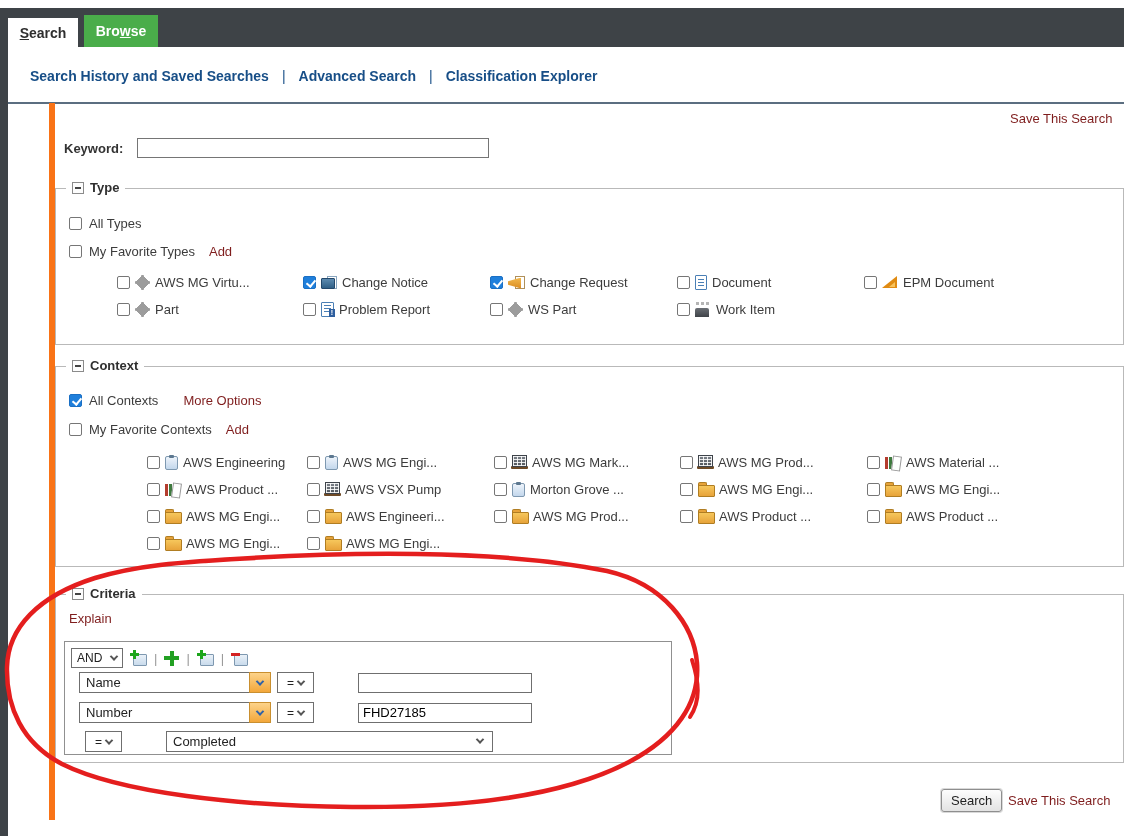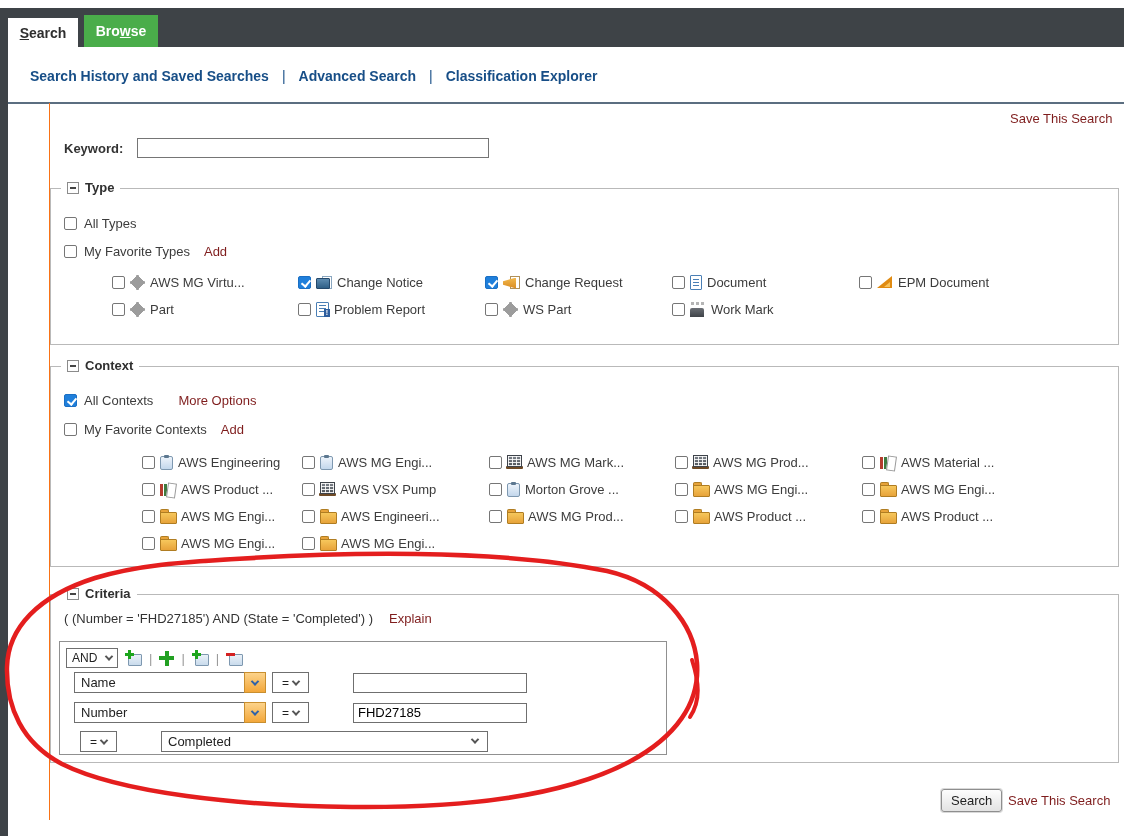--- a/index.html
+++ b/index.html
@@ -19,21 +19,21 @@
   .navlink { color:#174e87; cursor:pointer; }
   .navsep { color:#174e87; margin:0 13px; font-weight:normal; }
 
   .hrule { position:absolute; left:8px; top:102px; width:1116px; height:2px; background:#5b6e80; }
 
   .link { color:#7f1d1d; cursor:pointer; font-size:13px; }
   .save-top { position:absolute; top:111px; left:1010px; }
   .kw-label { position:absolute; left:64px; top:141px; font-weight:bold; font-size:13px; color:#333; }
   .kw-input { position:absolute; left:137px; top:138px; width:352px; height:20px; border:1px solid #757575; font:13px "Liberation Sans",sans-serif; padding:0 4px; }
 
-  .panel { position:absolute; left:49px; top:103px; width:1069px; height:717px; border-left:1px solid #f97316; }
+  .panel { position:absolute; left:49px; top:103px; width:1069px; height:717px; border-left:6px solid #f97316; }
 
   .fs { position:absolute; left:0; width:1069px; border:1px solid #b9b9b9; }
   .fs-type { top:85px; height:157px; }
   .fs-context { top:263px; height:201px; }
   .fs-criteria { top:491px; height:169px; }
   .legend { position:absolute; top:-9px; left:10px; background:#fff; padding:0 6px; display:flex; align-items:center; gap:6px; font-weight:bold; font-size:13px; color:#2f2f2f; }
   .clps { width:12px; height:12px; border:1px solid #8b8b8b; background:#fdfdfd; display:inline-flex; align-items:center; justify-content:center; cursor:pointer; flex:none; }
   .clps::after { content:""; width:6px; height:2px; background:#444; }
 
   .chkrow { position:absolute; display:flex; align-items:center; gap:7px; font-size:13px; color:#3c3c3c; height:16px; }
@@ -197,21 +197,21 @@
         <span>Problem Report</span>
       </div>
       <div class="gitem" style="left:434px;top:111px">
         <span class="cb"></span>
         <span class="icn ic-gear"></span>
         <span>WS Part</span>
       </div>
       <div class="gitem" style="left:621px;top:111px">
         <span class="cb"></span>
         <span class="icn ic-workitem"></span>
-        <span>Work Mark</span>
+        <span>Work Item</span>
       </div>
     </div>
 
     <div class="fs fs-context">
       <div class="legend">
         <span class="clps"></span>
         <span>Context</span>
       </div>
       <div class="chkrow" style="left:13px;top:25px">
         <span class="cb on"></span>
@@ -314,21 +314,20 @@
         <span>AWS Product ...</span>
       </div>
     </div>
 
     <div class="fs fs-criteria">
       <div class="legend">
         <span class="clps"></span>
         <span>Criteria</span>
       </div>
       <div class="expr">
-        <span>( (Number = 'FHD27185') AND (State = 'Completed') )</span>
         <span class="link">Explain</span>
       </div>
       <div class="qbox">
         <div class="qtoolbar">
           <div class="fakesel andsel">
             <span>AND</span>
             <span class="chv"></span>
           </div>
           <span class="tb"></span>
           <span class="tbsep">|</span>

